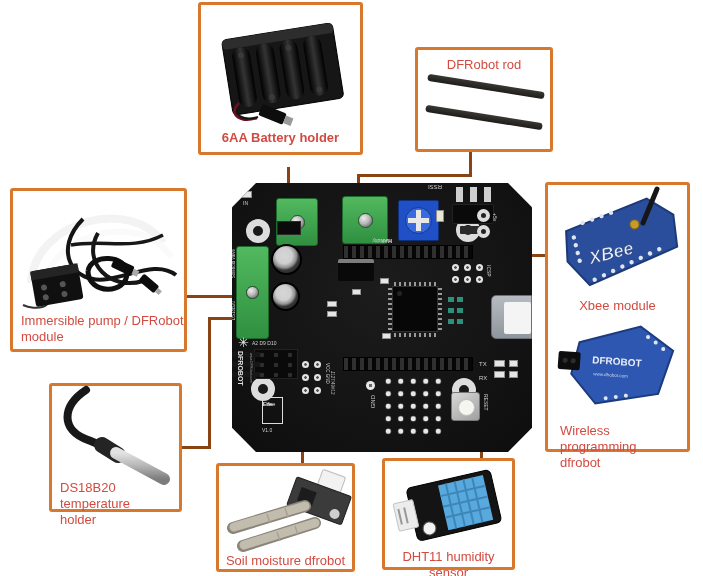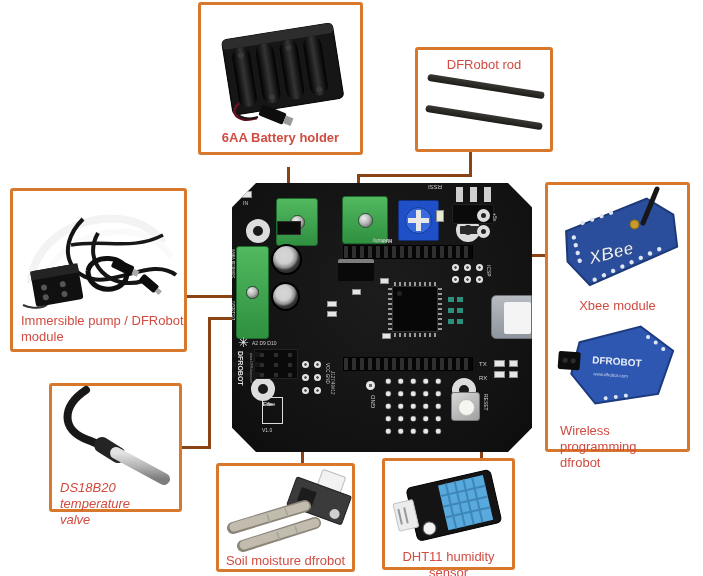--- a/index.html
+++ b/index.html
@@ -319,38 +319,38 @@
             <circle cx="15" cy="49" r="2.5" fill="#2c2c2c"></circle>
         </g>
       </svg>
     </div>
     <div class="red-label" style="left:12px;top:238px;">
       <div>Wireless programming</div>
       <div>dfrobot</div>
     </div>
   </div>
 
-  <div class="cbox" style="left:49px;top:383px;width:133px;height:129px;font-style:italic;">
+  <div class="cbox" style="left:49px;top:383px;width:133px;height:129px;">
     <div style="position:absolute;left:0;top:0;">
       <svg width="127" height="95" viewBox="0 0 127 95">
         <defs>
           <linearGradient id="probeg" x1="0" y1="0" x2="0" y2="1">
             <stop offset="0" stop-color="#e2e2e2"></stop>
               <stop offset="0.5" stop-color="#b5b5b5"></stop>
               <stop offset="1" stop-color="#7d7d7d"></stop>
           </linearGradient>
         </defs>
         <path d="M34,4 C 10,20 8,44 36,54 C 46,58 52,60 58,64" fill="none" stroke="#181818" stroke-width="8" stroke-linecap="round"></path>
         <line x1="50" y1="59" x2="66" y2="69" stroke="#242424" stroke-width="16" stroke-linecap="round"></line>
         <line x1="64" y1="67" x2="112" y2="93" stroke="url(#probeg)" stroke-width="12" stroke-linecap="round"></line>
       </svg>
     </div>
     <div class="red-label" style="left:8px;top:94px;">
       <div>DS18B20 temperature</div>
-      <div>valve</div>
+      <div>holder</div>
     </div>
   </div>
 
   <div class="cbox" style="left:216px;top:463px;width:139px;height:109px;">
     <div style="position:absolute;left:0;top:0;">
       <svg width="133" height="86" viewBox="0 0 133 86">
         <g transform="rotate(20 100 38)">
           <rect x="92" y="4" width="24" height="18" rx="2" fill="#f2f2f2" stroke="#bbb"></rect>
           <rect x="70" y="20" width="58" height="30" rx="2" fill="#3b3b3b" stroke="#1f1f1f"></rect>
           <circle cx="118" cy="42" r="5" fill="#cfcfcf"></circle>

